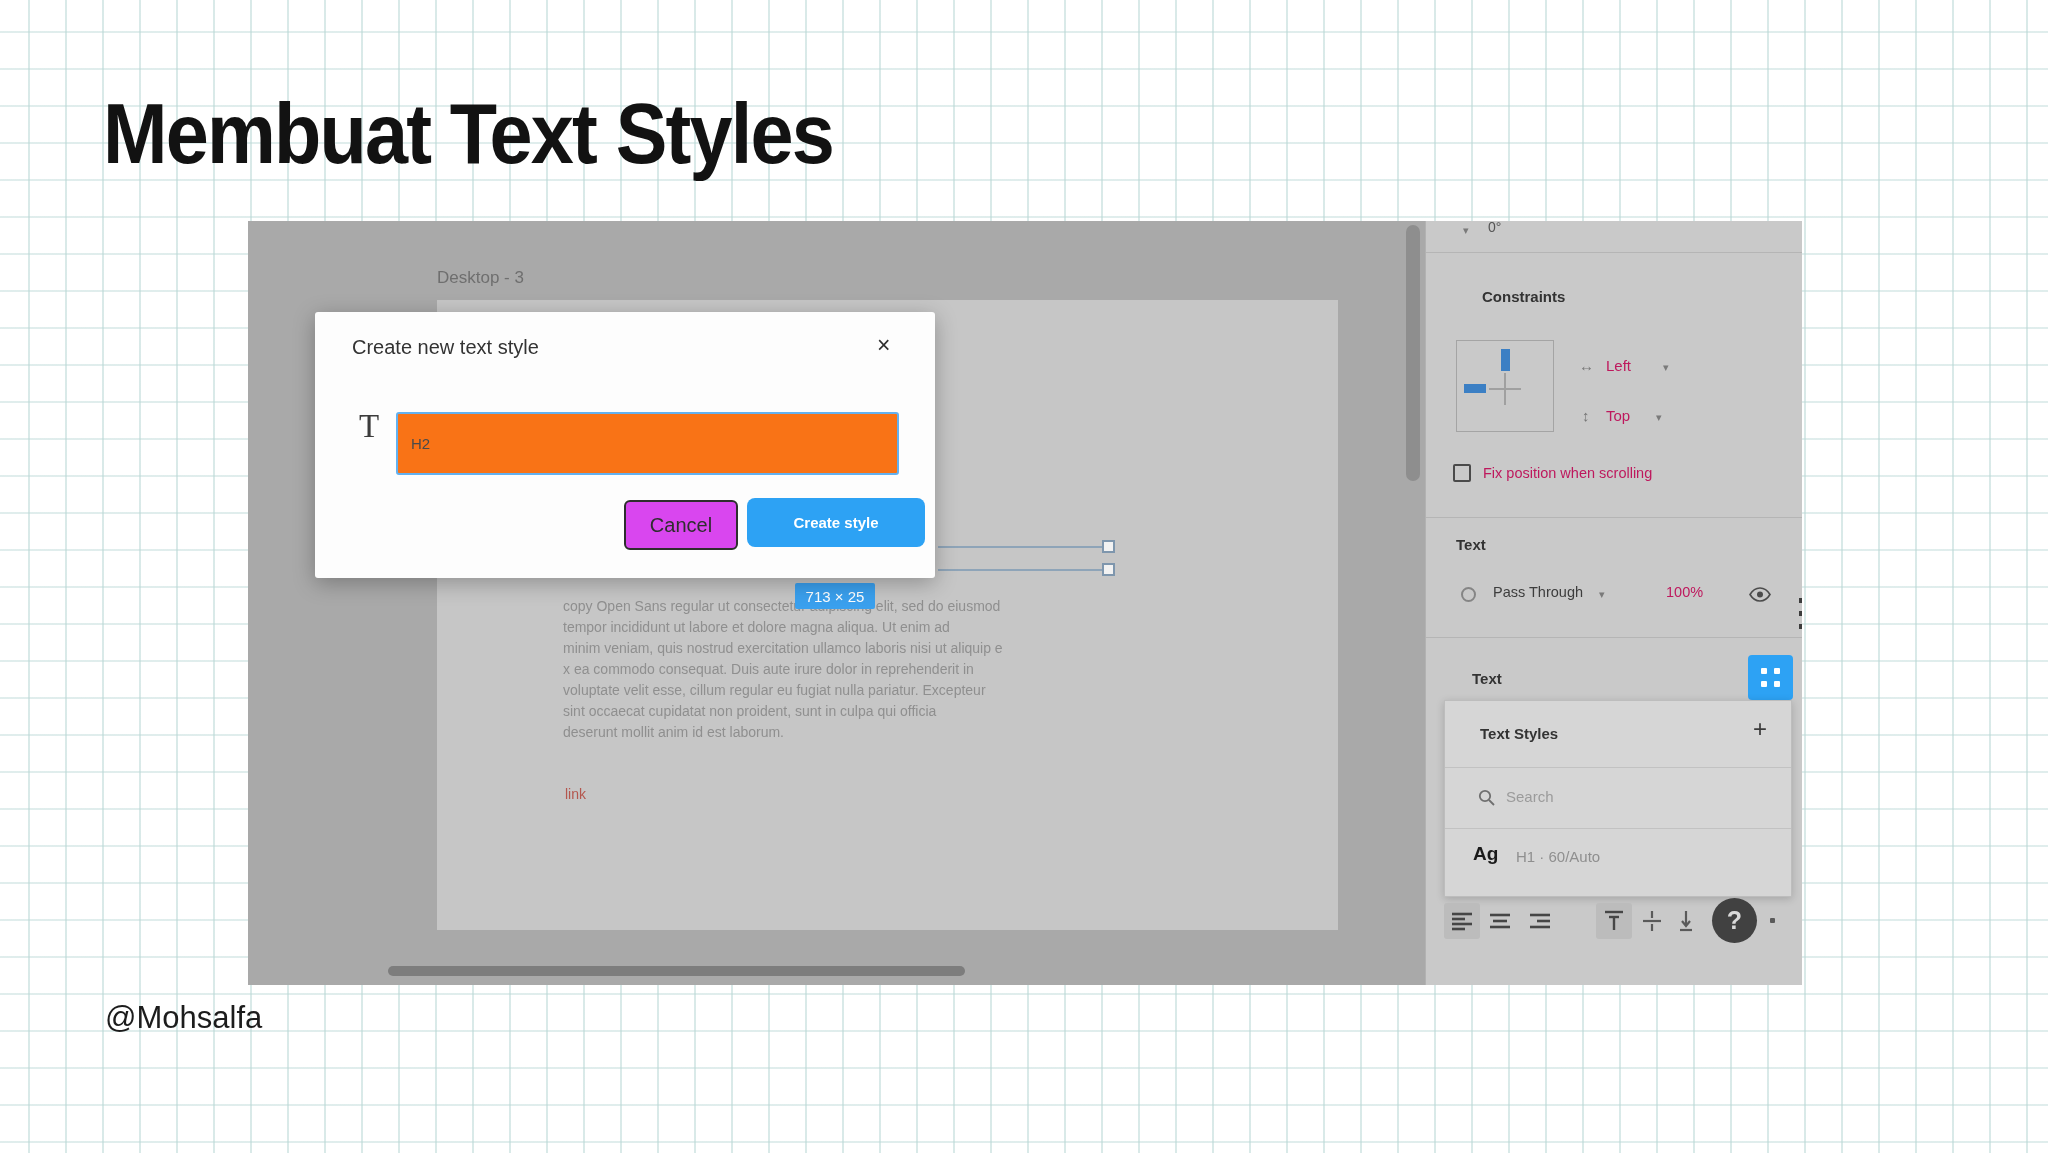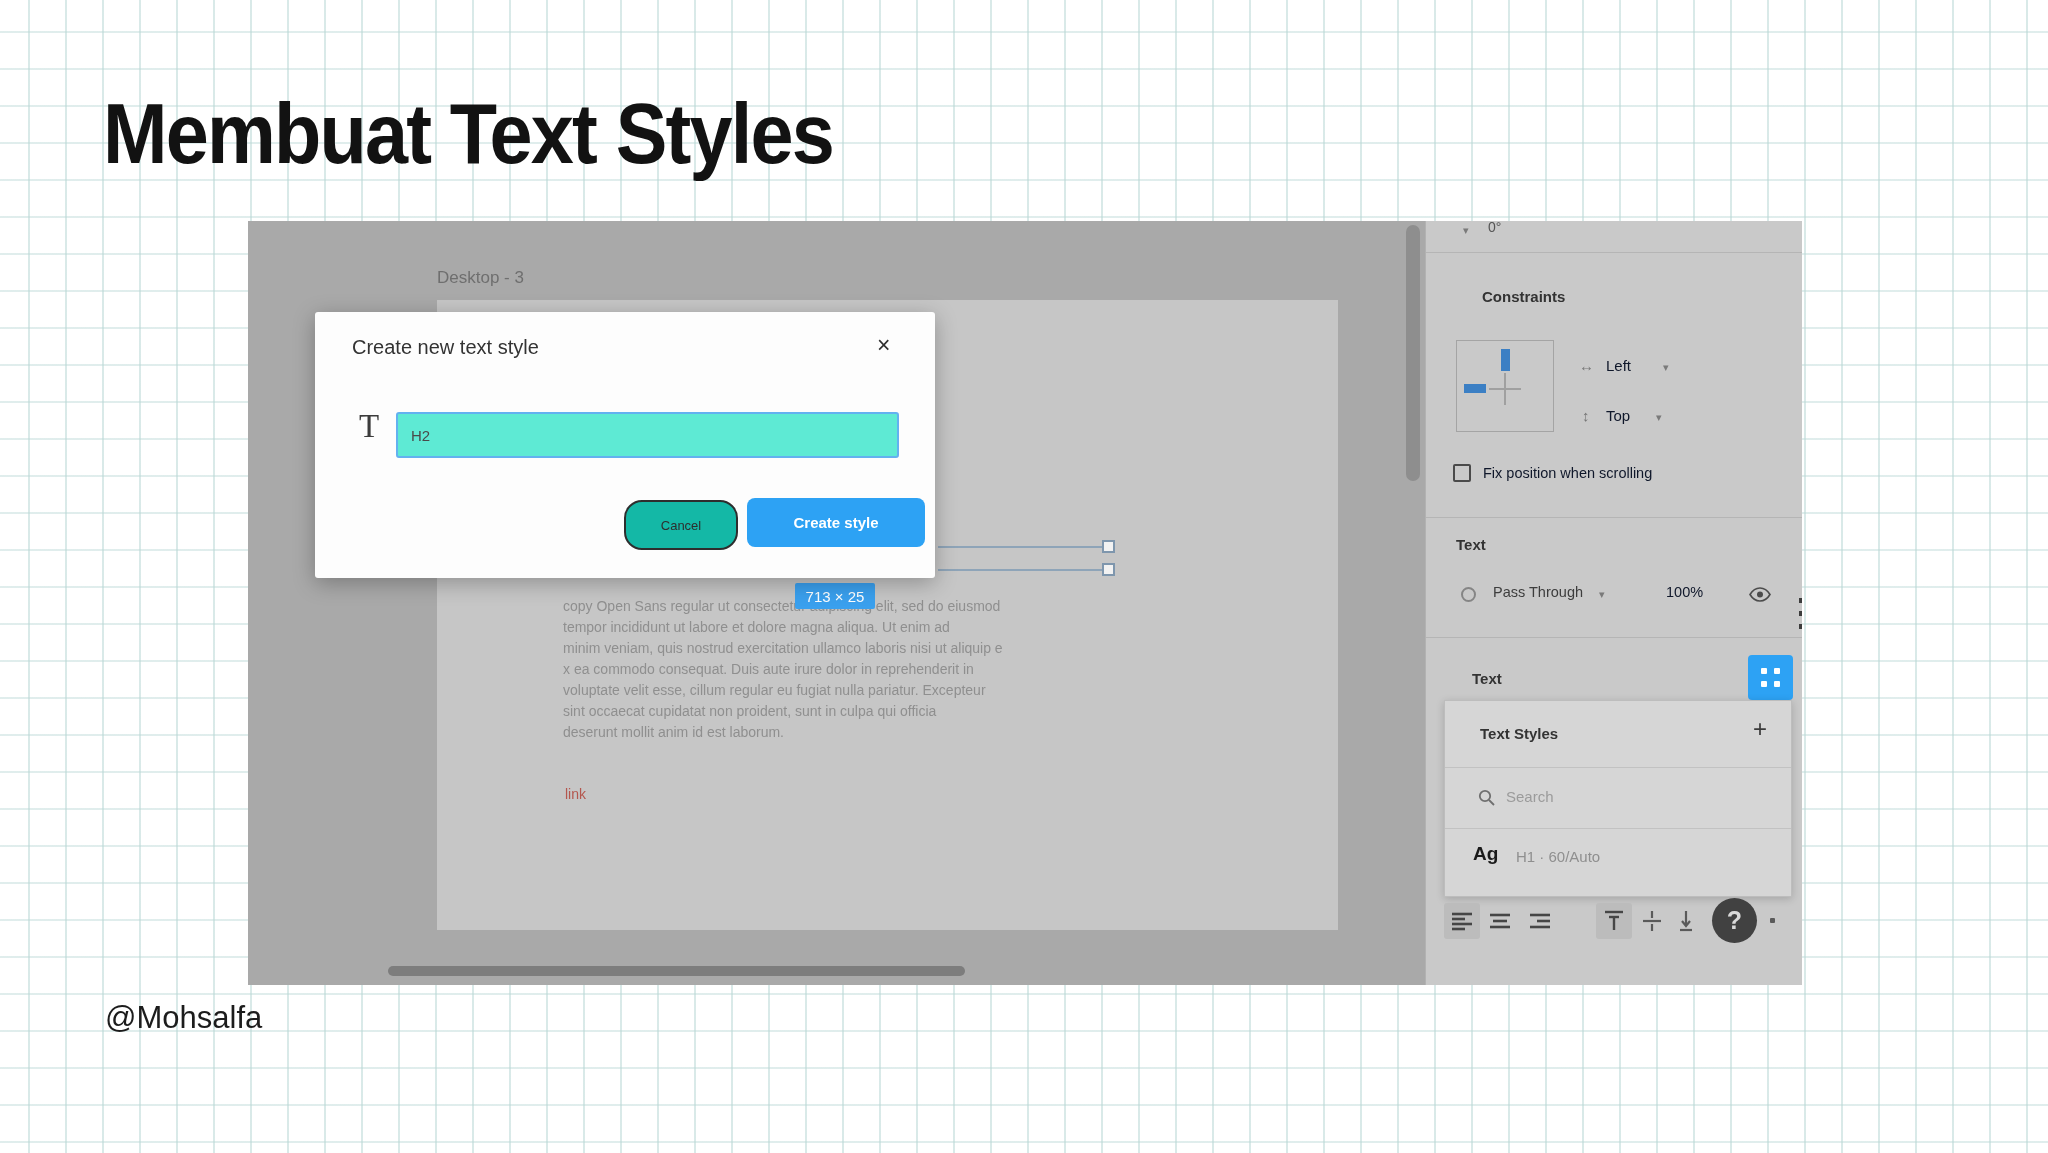--- a/index.html
+++ b/index.html
@@ -29,32 +29,32 @@
   .lorem{left:315px;top:375px;font-size:14px;line-height:21px;color:#8f8f8f;white-space:nowrap;}
   .link-text{left:317px;top:565px;font-size:14px;color:#b4574e;}
   .h-scroll{left:140px;top:745px;width:577px;height:10px;background:#7d7d7d;border-radius:5px;}
   .v-scroll{left:1158px;top:4px;width:14px;height:256px;background:#8e8e8e;border-radius:7px;}
   
   .dialog{left:67px;top:91px;width:620px;height:266px;background:#fdfdfd;border-radius:3px;
     box-shadow:0 5px 22px rgba(0,0,0,0.28);z-index:5;}
   .dlg-title{left:37px;top:24px;font-size:20px;color:#333;}
   .dlg-close{left:562px;top:20px;font-size:23px;color:#2f2f2f;cursor:pointer;}
   .dlg-ticon{left:44px;top:96px;font-size:33px;color:#3c3c3c;font-family:"Liberation Serif",serif;}
-  .dlg-input{left:81px;top:100px;width:503px;height:46px;border:2px solid #63b1f0;border-radius:3px;
-    box-sizing:border-box;background:#5eead4;font-size:15px;color:#4a4a4a;padding:0 13px;outline:none;
+  .dlg-input{left:81px;top:100px;width:503px;height:63px;border:2px solid #63b1f0;border-radius:3px;
+    box-sizing:border-box;background:#f97316;font-size:15px;color:#4a4a4a;padding:0 13px;outline:none;
     font-family:"Liberation Sans",sans-serif;}
-  .btn-cancel{left:309px;top:188px;width:110px;height:46px;background:#14b8a6;border:2px solid #2e2e2e;
-    border-radius:18px;font-size:13px;color:#2e2e2e;display:flex;align-items:center;justify-content:center;cursor:pointer;}
+  .btn-cancel{left:309px;top:188px;width:110px;height:46px;background:#d946ef;border:2px solid #2e2e2e;
+    border-radius:6px;font-size:20px;color:#2e2e2e;display:flex;align-items:center;justify-content:center;cursor:pointer;}
   .btn-create{left:432px;top:186px;width:178px;height:49px;background:#2da2f4;border:none;
     border-radius:8px;font-size:15px;font-weight:700;color:#fff;display:flex;align-items:center;justify-content:center;cursor:pointer;}
   
   .panel{left:1177px;top:0;width:377px;height:764px;background:#c9c9c9;border-left:1px solid #b2b2b2;box-sizing:border-box;}
   .p-divider{left:0;width:377px;height:1px;background:#b5b5b5;}
   .p-heading{font-size:15px;font-weight:700;color:#333;}
-  .p-text{font-size:15px;color:#0f172a;}
+  .p-text{font-size:15px;color:#be185d;}
   .p-dim{color:#787878;}
   .chev{font-size:11px;color:#7a7a7a;}
   .cbox{left:30px;top:119px;width:98px;height:92px;border:1px solid #a4a4a4;box-sizing:border-box;}
   .tick-v{left:44px;top:8px;width:9px;height:22px;background:#3b7fc4;}
   .tick-h{left:7px;top:43px;width:22px;height:9px;background:#3b7fc4;}
   .cross-h{left:32px;top:47px;width:32px;height:2px;background:#a0a0a0;}
   .cross-v{left:47px;top:32px;width:2px;height:32px;background:#a0a0a0;}
   .checkbox{left:27px;top:243px;width:18px;height:18px;border:2px solid #4a4a4a;border-radius:2px;box-sizing:border-box;background:transparent;}
   .ring{left:35px;top:366px;width:15px;height:15px;border:2px solid #858585;border-radius:50%;box-sizing:border-box;}
   .edge-dot{width:5px;height:5px;background:#3c3c3c;left:373px;}

